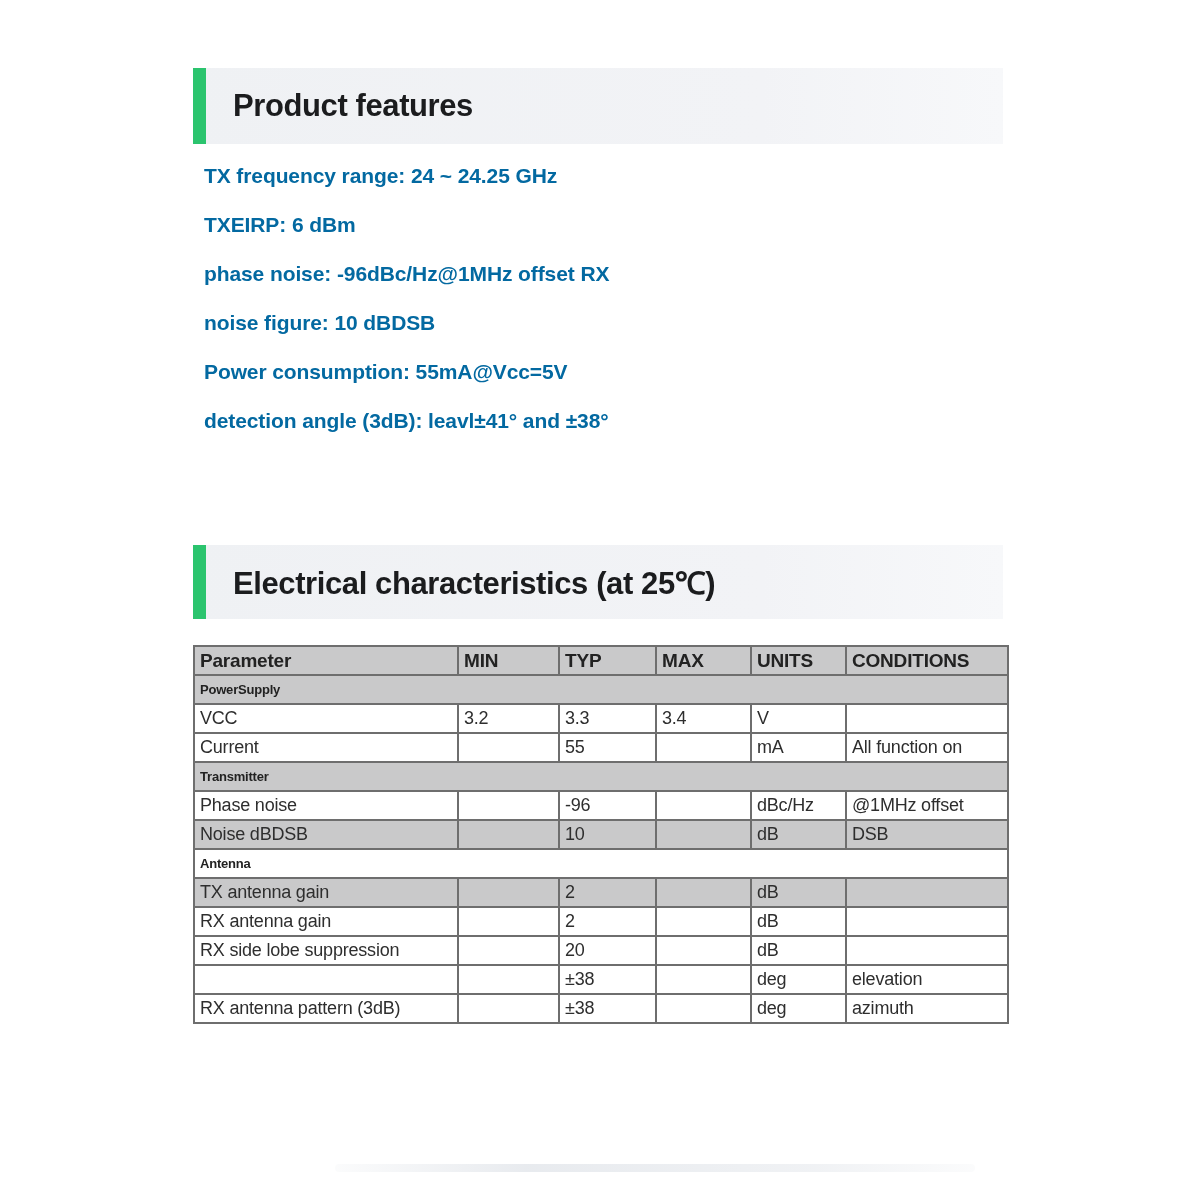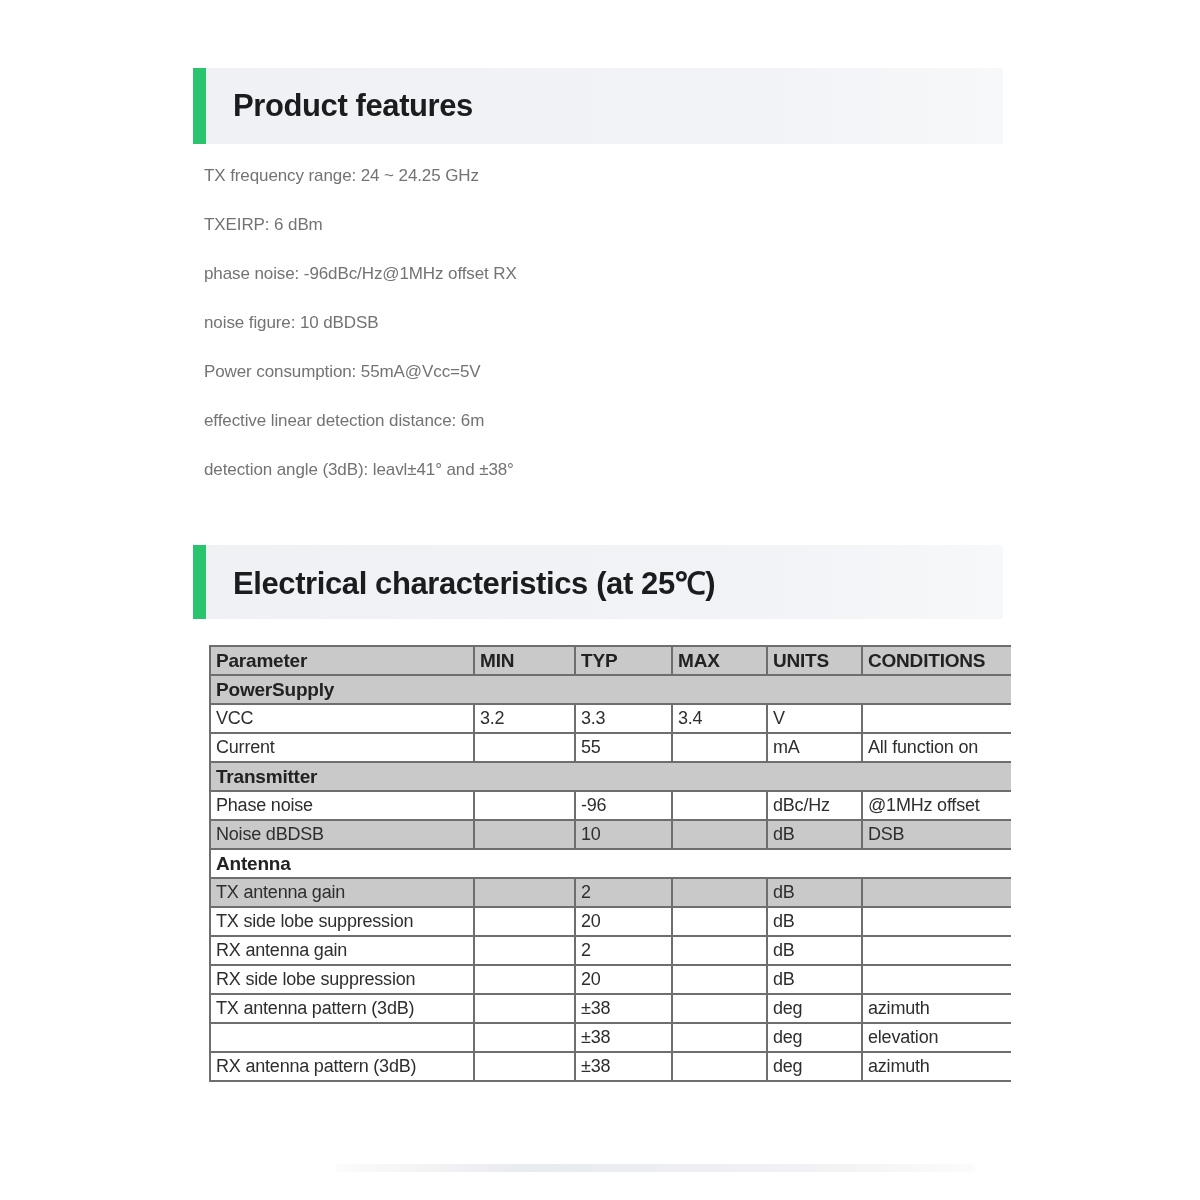--- a/index.html
+++ b/index.html
@@ -30,45 +30,45 @@
     color: #1b1c1e; white-space: nowrap;
   }
 
   
   .features {
     position: absolute; left: 204px; top: 152px;
     margin: 0; padding: 0; list-style: none;
   }
   .features li {
     height: 48.9px; display: flex; align-items: center;
-    font-size: 17px; font-weight: 400; letter-spacing: -0.1px;
-    color: #737373; white-space: nowrap;
+    font-size: 21px; font-weight: 700; letter-spacing: -0.1px;
+    color: #0369a1; white-space: nowrap;
   }
 
   
   .table-clip {
     position: absolute; left: 193px; top: 645px;
     width: 818px; height: 518px; overflow: hidden;
   }
   table.spec {
     border-collapse: collapse; table-layout: fixed;
-    width: 814px; background: #f0abfc; margin-left: 16px;
+    width: 814px; background: #f0abfc;
   }
   .spec th, .spec td {
     border: 2px solid #6e6e6e;
     height: 29px; padding: 0 5px;
     font-size: 18px; letter-spacing: -0.2px;
     text-align: left; vertical-align: middle;
     white-space: nowrap; overflow: hidden;
     color: #2e2e2e;
   }
   .spec th { font-weight: 700; font-size: 19px; color: #222; }
   .row-gray { background: #c9c9ca; }
   .row-white { background: #ffffff; }
-  .section-row td { font-weight: 700; font-size: 19px; color: #222; }
+  .section-row td { font-weight: 700; font-size: 13px; color: #222; }
 
   
   .watermark {
     position: absolute; left: 335px; top: 1164px; width: 640px; height: 8px;
     background: linear-gradient(90deg, rgba(175,185,198,0.05), rgba(172,182,196,0.28) 30%, rgba(172,182,196,0.18) 75%, rgba(175,185,198,0.05));
     border-radius: 4px;
   }
 </style>
 </head>
 <body>
@@ -79,21 +79,20 @@
     <span class="accent-bar"></span>
     <h1 class="band-title">Product features</h1>
   </section>
 
   <ul class="features">
     <li>TX frequency range: 24 ~ 24.25 GHz</li>
     <li>TXEIRP: 6 dBm</li>
     <li>phase noise: -96dBc/Hz@1MHz offset RX</li>
     <li>noise figure: 10 dBDSB</li>
     <li>Power consumption: 55mA@Vcc=5V</li>
-    <li>effective linear detection distance: 6m</li>
     <li>detection angle (3dB): leavl±41° and ±38°</li>
   </ul>
 
   <section class="band band-2">
     <span class="accent-bar"></span>
     <h2 class="band-title">Electrical characteristics (at 25℃)</h2>
   </section>
 
   <div class="table-clip">
     <table class="spec">
@@ -159,50 +158,34 @@
         </tr>
         <tr class="row-gray">
           <td>TX antenna gain</td>
           <td></td>
           <td>2</td>
           <td></td>
           <td>dB</td>
           <td></td>
         </tr>
         <tr class="row-white">
-          <td>TX side lobe suppression</td>
+          <td>RX antenna gain</td>
+          <td></td>
+          <td>2</td>
+          <td></td>
+          <td>dB</td>
+          <td></td>
+        </tr>
+        <tr class="row-white">
+          <td>RX side lobe suppression</td>
           <td></td>
           <td>20</td>
           <td></td>
           <td>dB</td>
           <td></td>
-        </tr>
-        <tr class="row-white">
-          <td>RX antenna gain</td>
-          <td></td>
-          <td>2</td>
-          <td></td>
-          <td>dB</td>
-          <td></td>
-        </tr>
-        <tr class="row-white">
-          <td>RX side lobe suppression</td>
-          <td></td>
-          <td>20</td>
-          <td></td>
-          <td>dB</td>
-          <td></td>
-        </tr>
-        <tr class="row-white">
-          <td>TX antenna pattern (3dB)</td>
-          <td></td>
-          <td>±38</td>
-          <td></td>
-          <td>deg</td>
-          <td>azimuth</td>
         </tr>
         <tr class="row-white">
           <td></td>
           <td></td>
           <td>±38</td>
           <td></td>
           <td>deg</td>
           <td>elevation</td>
         </tr>
         <tr class="row-white">

